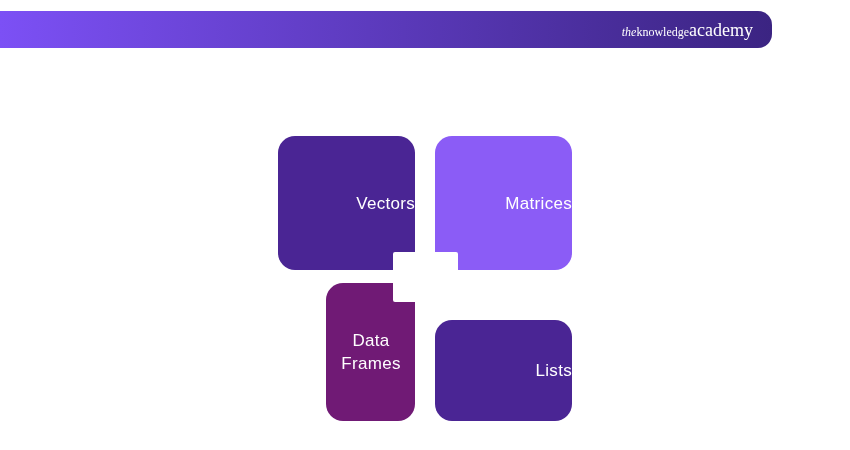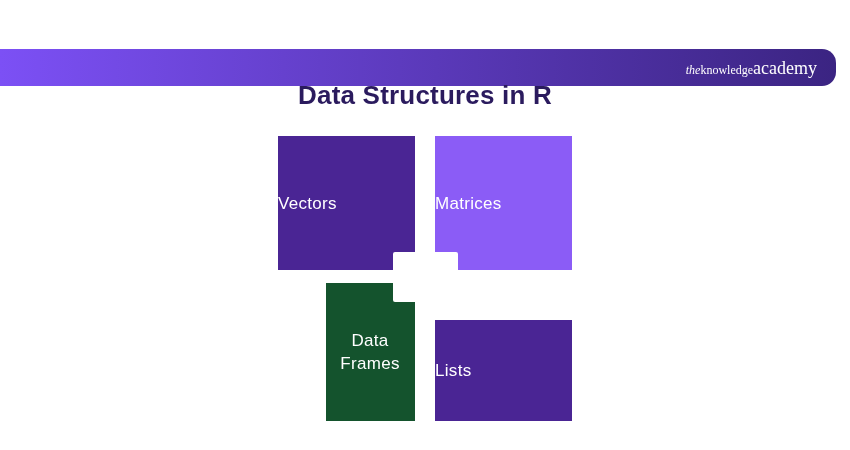--- a/index.html
+++ b/index.html
@@ -19,29 +19,28 @@
     background: var(--page-background);
     overflow: hidden;
     font-family: "Liberation Sans", "DejaVu Sans", sans-serif;
   }
 
   
   .header-bar {
     position: absolute;
     left: 0;
     top: 11px;
-    width: 836px;
+    width: 772px;
     height: 37px;
     background: linear-gradient(90deg, var(--header-gradient-left) 0%, var(--header-gradient-right) 100%);
     border-radius: 0 14px 14px 0;
     display: flex;
     align-items: center;
     justify-content: flex-end;
     padding-right: 19px;
-    margin-top: 38px;
   }
   .brand-logo {
     color: #ffffff;
     font-family: "Liberation Serif", "DejaVu Serif", serif;
     white-space: nowrap;
     line-height: 1;
     display: flex;
     align-items: baseline;
   }
   .logo-the {
@@ -77,21 +76,22 @@
     top: 136px;
     display: grid;
     grid-template-columns: 137px 137px;
     grid-template-rows: 134px 138px;
     column-gap: 20px;
     row-gap: 13px;
   }
   .box {
     display: flex;
     align-items: center;
-    justify-content: flex-start;
+    justify-content: flex-end;
+    border-radius: 17px;
   }
   .box-label {
     color: var(--box-label-text);
     font-size: 17px;
     letter-spacing: 0.3px;
     line-height: 23px;
     text-align: center;
     max-width: 88px;
   }
 
@@ -112,30 +112,29 @@
 <div class="canvas">
 
   <div class="header-bar">
     <div class="brand-logo">
       <span class="logo-the">the</span>
         <span class="logo-knowledge">knowledge</span>
         <span class="logo-academy">academy</span>
     </div>
   </div>
 
-  <h1 class="page-title">Data Structures in R</h1>
 
   <div class="boxes-grid">
     <div class="box" style="background-color: rgb(74, 37, 148);">
       <span class="box-label">Vectors</span>
     </div>
     <div class="box" style="background-color: #8b5cf6;">
       <span class="box-label">Matrices</span>
     </div>
-    <div class="box" style="background-color: #14532d; margin-left: 48px;">
+    <div class="box" style="background-color: #701a75; margin-left: 48px;">
       <span class="box-label">Data Frames</span>
     </div>
     <div class="box" style="background-color: rgb(74, 37, 148); margin-top: 37px;">
       <span class="box-label">Lists</span>
     </div>
   </div>
 
   <div class="center-connector"></div>
 
 </div>

